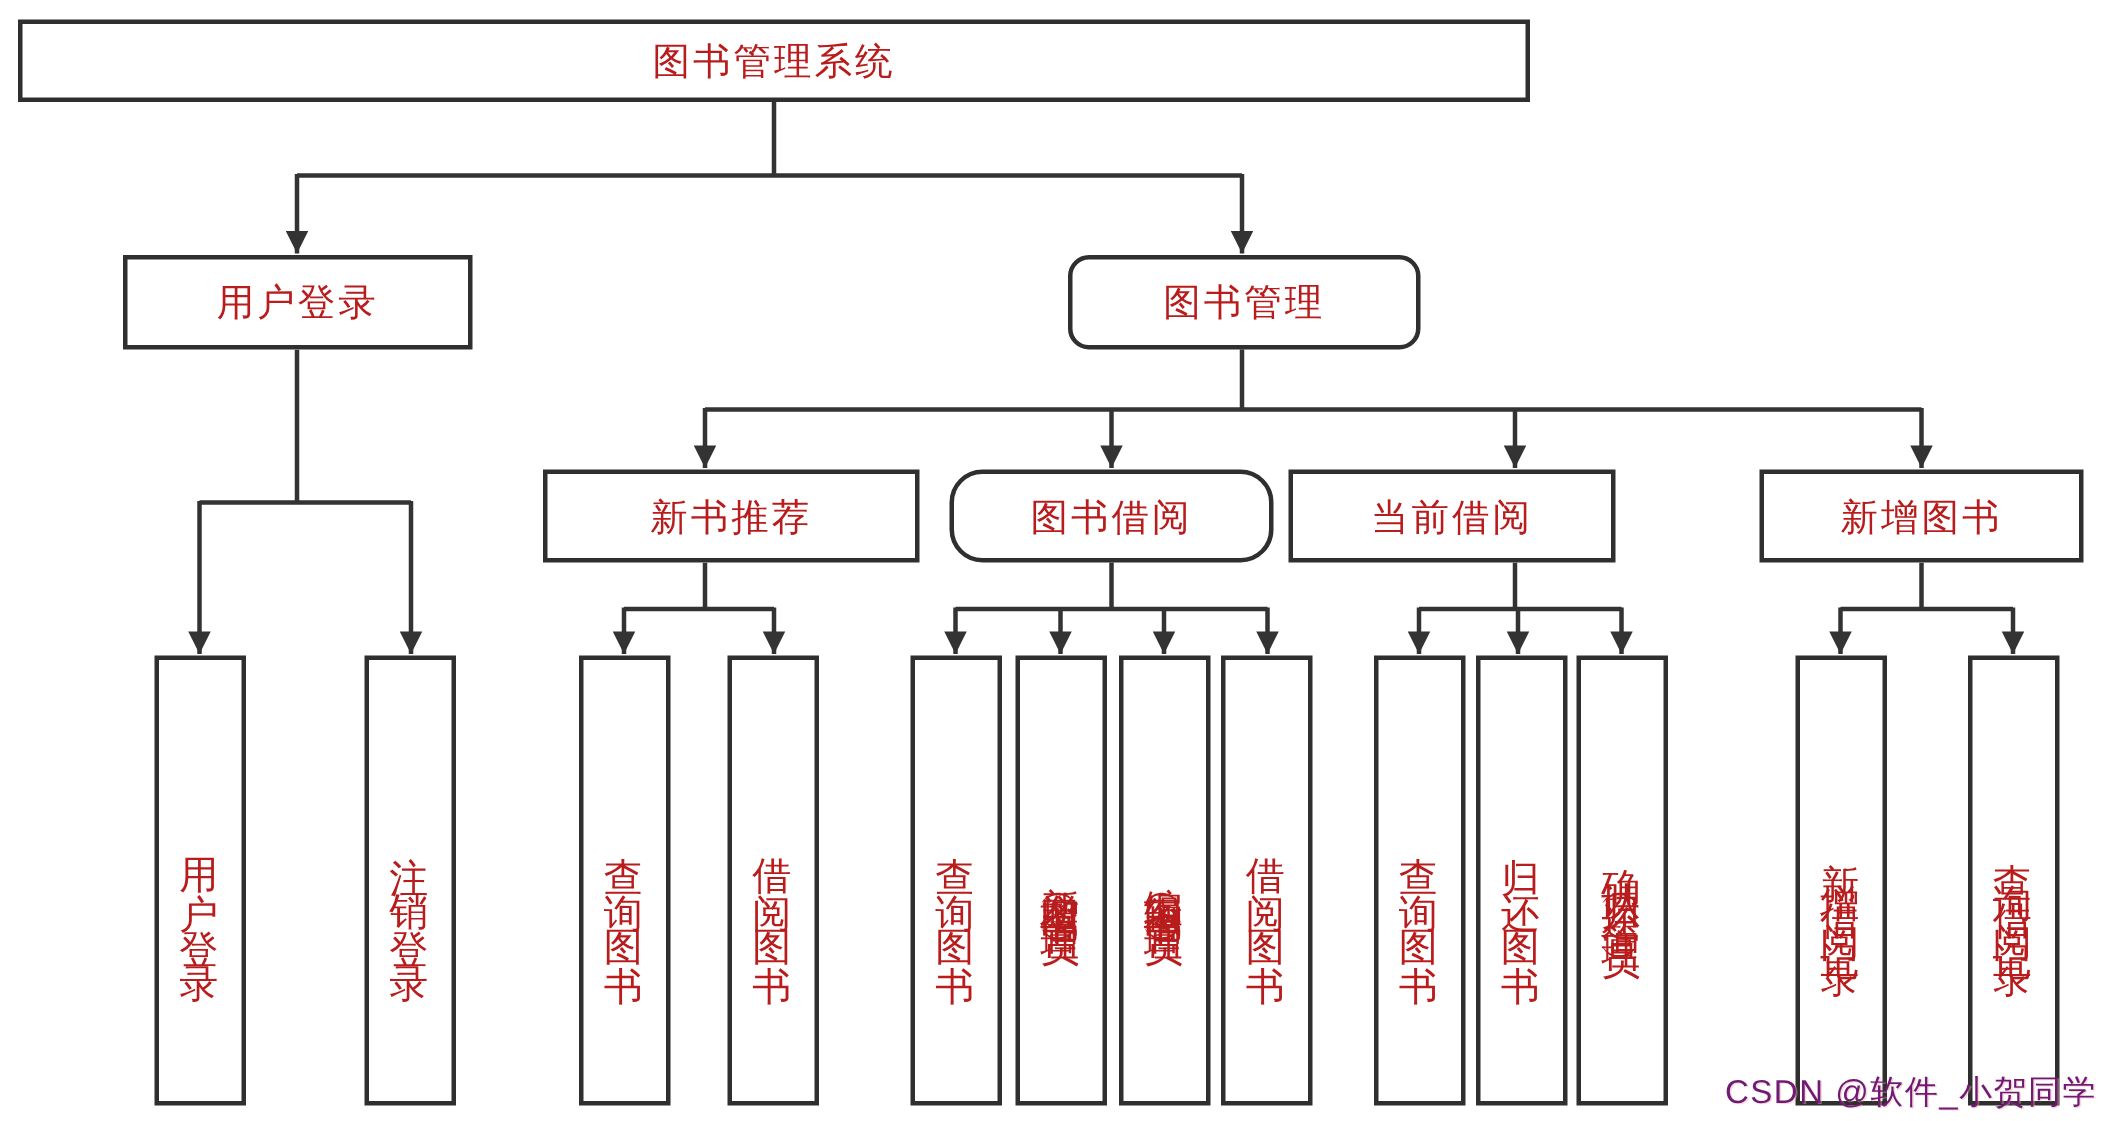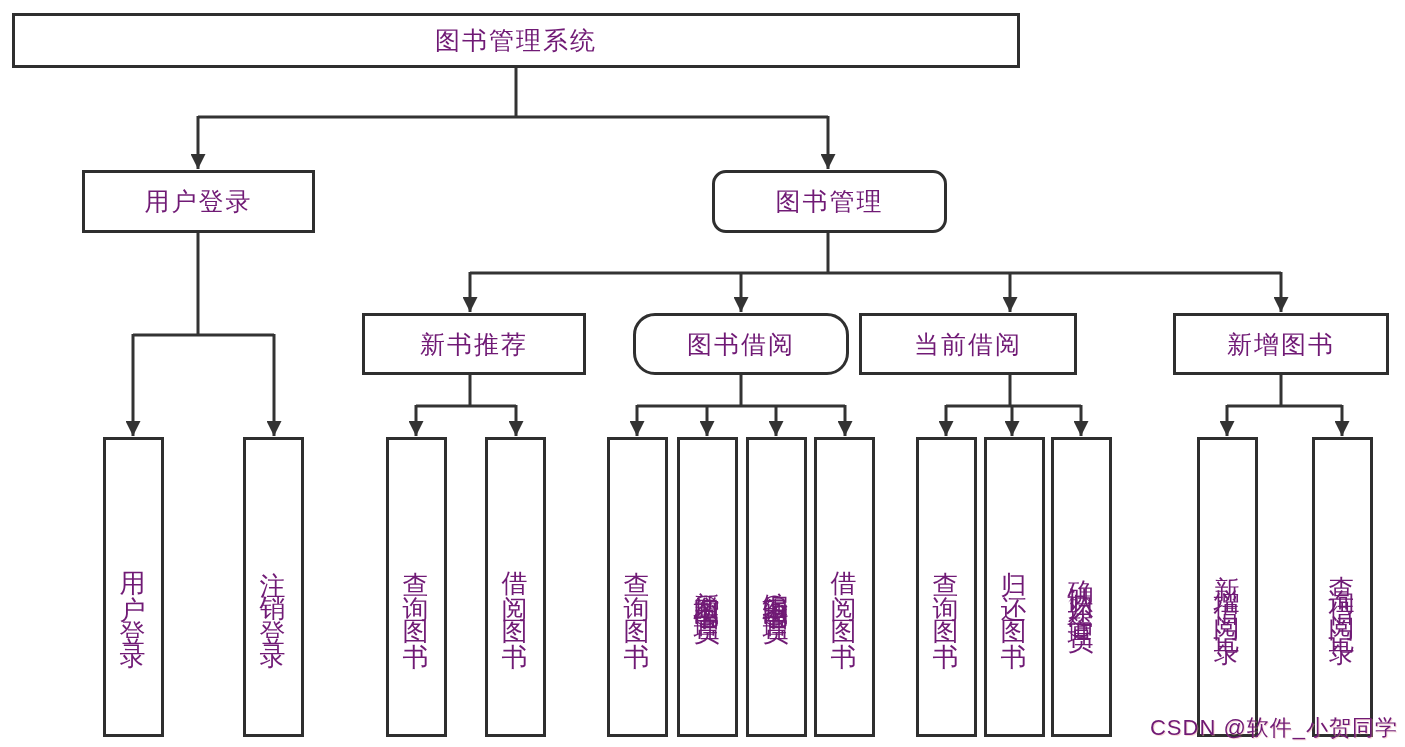--- a/index.html
+++ b/index.html
@@ -24,21 +24,21 @@
   .connectors path {
     stroke: #333333;
     stroke-width: 3;
     fill: none;
   }
   .node {
     position: absolute;
     box-sizing: border-box;
     border: 3px solid #2f2f2f;
     background: #ffffff;
-    color: #701a75;
+    color: #b91c1c;
     display: flex;
     align-items: center;
     justify-content: center;
     text-align: center;
   }
   .h-node {
     font-size: 25px;
     letter-spacing: 2px;
   }
   .v-node {
@@ -118,21 +118,21 @@
     <path d="M1227,406 L1342,406"></path>
     <path d="M1227,405 L1227,436" marker-end="url(#arrow)"></path>
     <path d="M1342,405 L1342,436" marker-end="url(#arrow)"></path>
   </svg>
 
   <div class="node h-node" style="left:12px; top:13px; width:1008px; height:55px;">图书管理系统</div>
 
   <div class="node h-node" style="left:82px; top:170px; width:233px; height:63px;">用户登录</div>
   <div class="node h-node" style="left:712px; top:170px; width:235px; height:63px;border-radius:14px;">图书管理</div>
 
-  <div class="node h-node" style="left:362px; top:313px; width:224px; height:62px;">新书推荐</div>
+  <div class="node h-node" style="left:362px; top:313px; width:251px; height:62px;">新书推荐</div>
   <div class="node h-node" style="left:633px; top:313px; width:216px; height:62px;border-radius:22px;">图书借阅</div>
   <div class="node h-node" style="left:859px; top:313px; width:218px; height:62px;">当前借阅</div>
   <div class="node h-node" style="left:1173px; top:313px; width:216px; height:62px;">新增图书</div>
 
   <div class="node v-node ls4" style="left:103px;">
     <span>用户登录</span>
   </div>
   <div class="node v-node ls4" style="left:243px;">
     <span>注销登录</span>
   </div>

